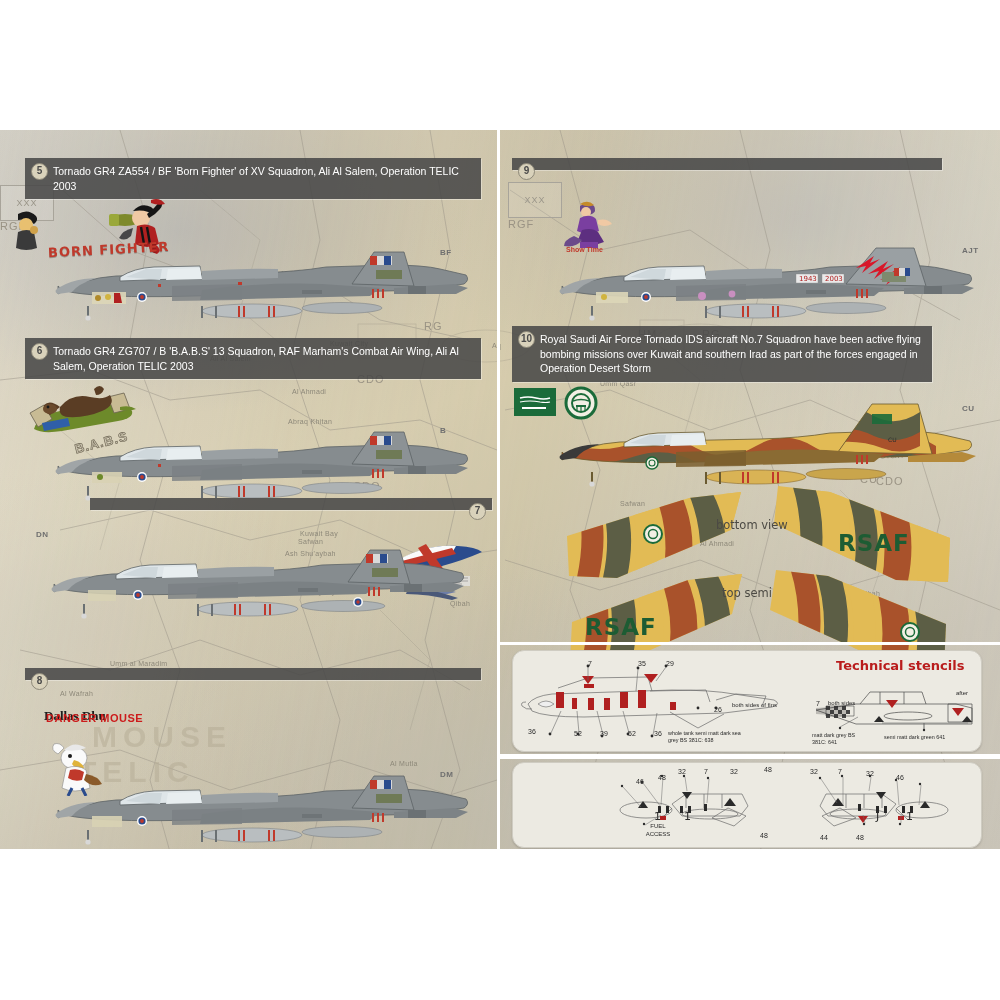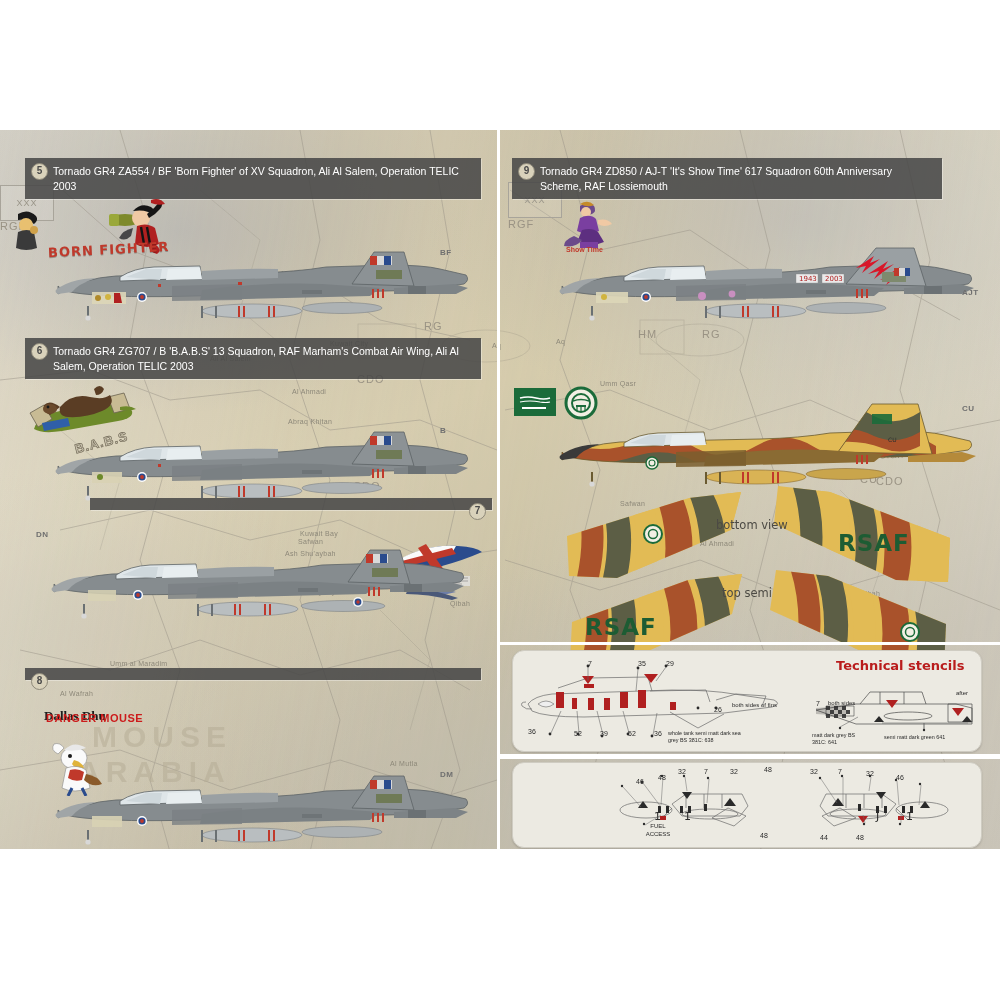--- a/index.html
+++ b/index.html
@@ -114,21 +114,21 @@
       <g fill="none" stroke="#8e897c" stroke-width=".8" opacity=".65">
         <ellipse cx="486" cy="216" rx="44" ry="16"></ellipse>
         <ellipse cx="700" cy="210" rx="44" ry="16"></ellipse>
         <rect x="358" y="194" width="58" height="34"></rect>
         <rect x="640" y="190" width="44" height="34"></rect>
       </g>
     </svg>
   </div>
 
   <div class="maplabel big" style="left:92px;top:590px;">MOUSE</div>
-  <div class="maplabel big" style="left:78px;top:625px;">ARABIA</div>
+  <div class="maplabel big" style="left:78px;top:625px;">TELIC</div>
   <div class="maplabel mid" style="left:860px;top:318px;transform:rotate(-2deg);">Persian Gulf</div>
 
   <div class="maplabel" style="left:280px;top:140px;">Al Jahrah</div>
   <div class="maplabel" style="left:330px;top:210px;">Kuwait City</div>
   <div class="maplabel" style="left:210px;top:225px;">Ali Al Salem</div>
   <div class="maplabel" style="left:292px;top:258px;">Al Ahmadi</div>
   <div class="maplabel" style="left:288px;top:288px;">Abraq Khitan</div>
   <div class="maplabel" style="left:300px;top:400px;">Kuwait Bay</div>
   <div class="maplabel" style="left:298px;top:408px;">Safwan</div>
   <div class="maplabel" style="left:285px;top:420px;">Ash Shu'aybah</div>
@@ -422,21 +422,20 @@
       <path d="M36 64 l0 10 M150 64 l0 12 M164 64 l0 12" stroke="#6a7073" stroke-width="2"></path>
       <circle cx="36" cy="76" r="2.6" fill="#d8d8d8"></circle>
       <rect x="250" y="48" width="20" height="4" fill="#6e7477"></rect>
       <rect x="356" y="44" width="18" height="8" fill="#6b7174"></rect>
     </svg>
   </div>
   <div class="tailcode" style="left:440px;top:640px;">DM</div>
 
   <div class="caption" style="left:512px;top:28px;width:392px;">
     <span class="cnum">9</span>
-    <span>Tornado GR4 ZD850 / AJ-T 'It's Show Time' 617 Squadron 60th Anniversary Scheme, RAF Lossiemouth</span>
   </div>
 
   <div class="art" style="left:558px;top:68px;">
     <svg width="60" height="58" viewBox="0 0 60 58">
       <path d="M22 8 q8 -6 14 0 q3 5 -2 8 q-8 2 -12 -3z" fill="#6b4a8a"></path>
       <circle cx="28" cy="14" r="5" fill="#f0c9a4"></circle>
       <path d="M22 6 q8 -5 14 1 q-6 3 -14 -1z" fill="#c58a2a"></path>
       <path d="M22 20 q10 -5 16 1 l3 12 q-12 5 -22 0z" fill="#7a3fa0"></path>
       <path d="M24 32 q10 -3 16 2 l6 10 q-14 6 -26 -2z" fill="#5d2f80"></path>
       <path d="M16 38 q-10 4 -10 10 q12 2 18 -6z" fill="#6b4a8a"></path>
@@ -492,22 +491,26 @@
       <circle cx="146" cy="54" r="4" fill="#c98fc0"></circle>
       <circle cx="176" cy="52" r="3.4" fill="#c98fc0"></circle>
       <rect x="40" y="50" width="32" height="11" fill="#ddd6b8" opacity=".9"></rect>
       <circle cx="48" cy="55" r="3" fill="#d1b43f"></circle>
       <path d="M36 64 l0 10 M150 64 l0 12 M164 64 l0 12" stroke="#6a7073" stroke-width="2"></path>
       <circle cx="36" cy="76" r="2.6" fill="#d8d8d8"></circle>
       <rect x="250" y="48" width="20" height="4" fill="#6e7477"></rect>
       <rect x="368" y="44" width="18" height="8" fill="#6b7174"></rect>
     </svg>
   </div>
-  <div class="tailcode" style="left:962px;top:116px;margin-top:42px;">AJT</div>
-
+  <div class="tailcode" style="left:962px;top:116px;">AJT</div>
+
+  <div class="caption" style="left:512px;top:196px;width:382px;">
+    <span class="cnum">10</span>
+    <span>Royal Saudi Air Force Tornado IDS aircraft No.7 Squadron have been active flying bombing missions over Kuwait and southern Irad as part of the forces engaged in Operation Desert Storm</span>
+  </div>
 
   <div class="art" style="left:514px;top:258px;">
     <svg width="42" height="28" viewBox="0 0 42 28">
       <rect x="0" y="0" width="42" height="28" fill="#1b6b3a"></rect>
       <path d="M6 10 q8 -2 16 0 q8 2 14 0" stroke="#ffffff" stroke-width="1.6" fill="none"></path>
       <path d="M6 14 q10 -2 20 0 q6 1 10 0" stroke="#ffffff" stroke-width="1.1" fill="none"></path>
       <rect x="8" y="19" width="24" height="2" fill="#ffffff"></rect>
     </svg>
   </div>
   <div class="art" style="left:564px;top:256px;">

